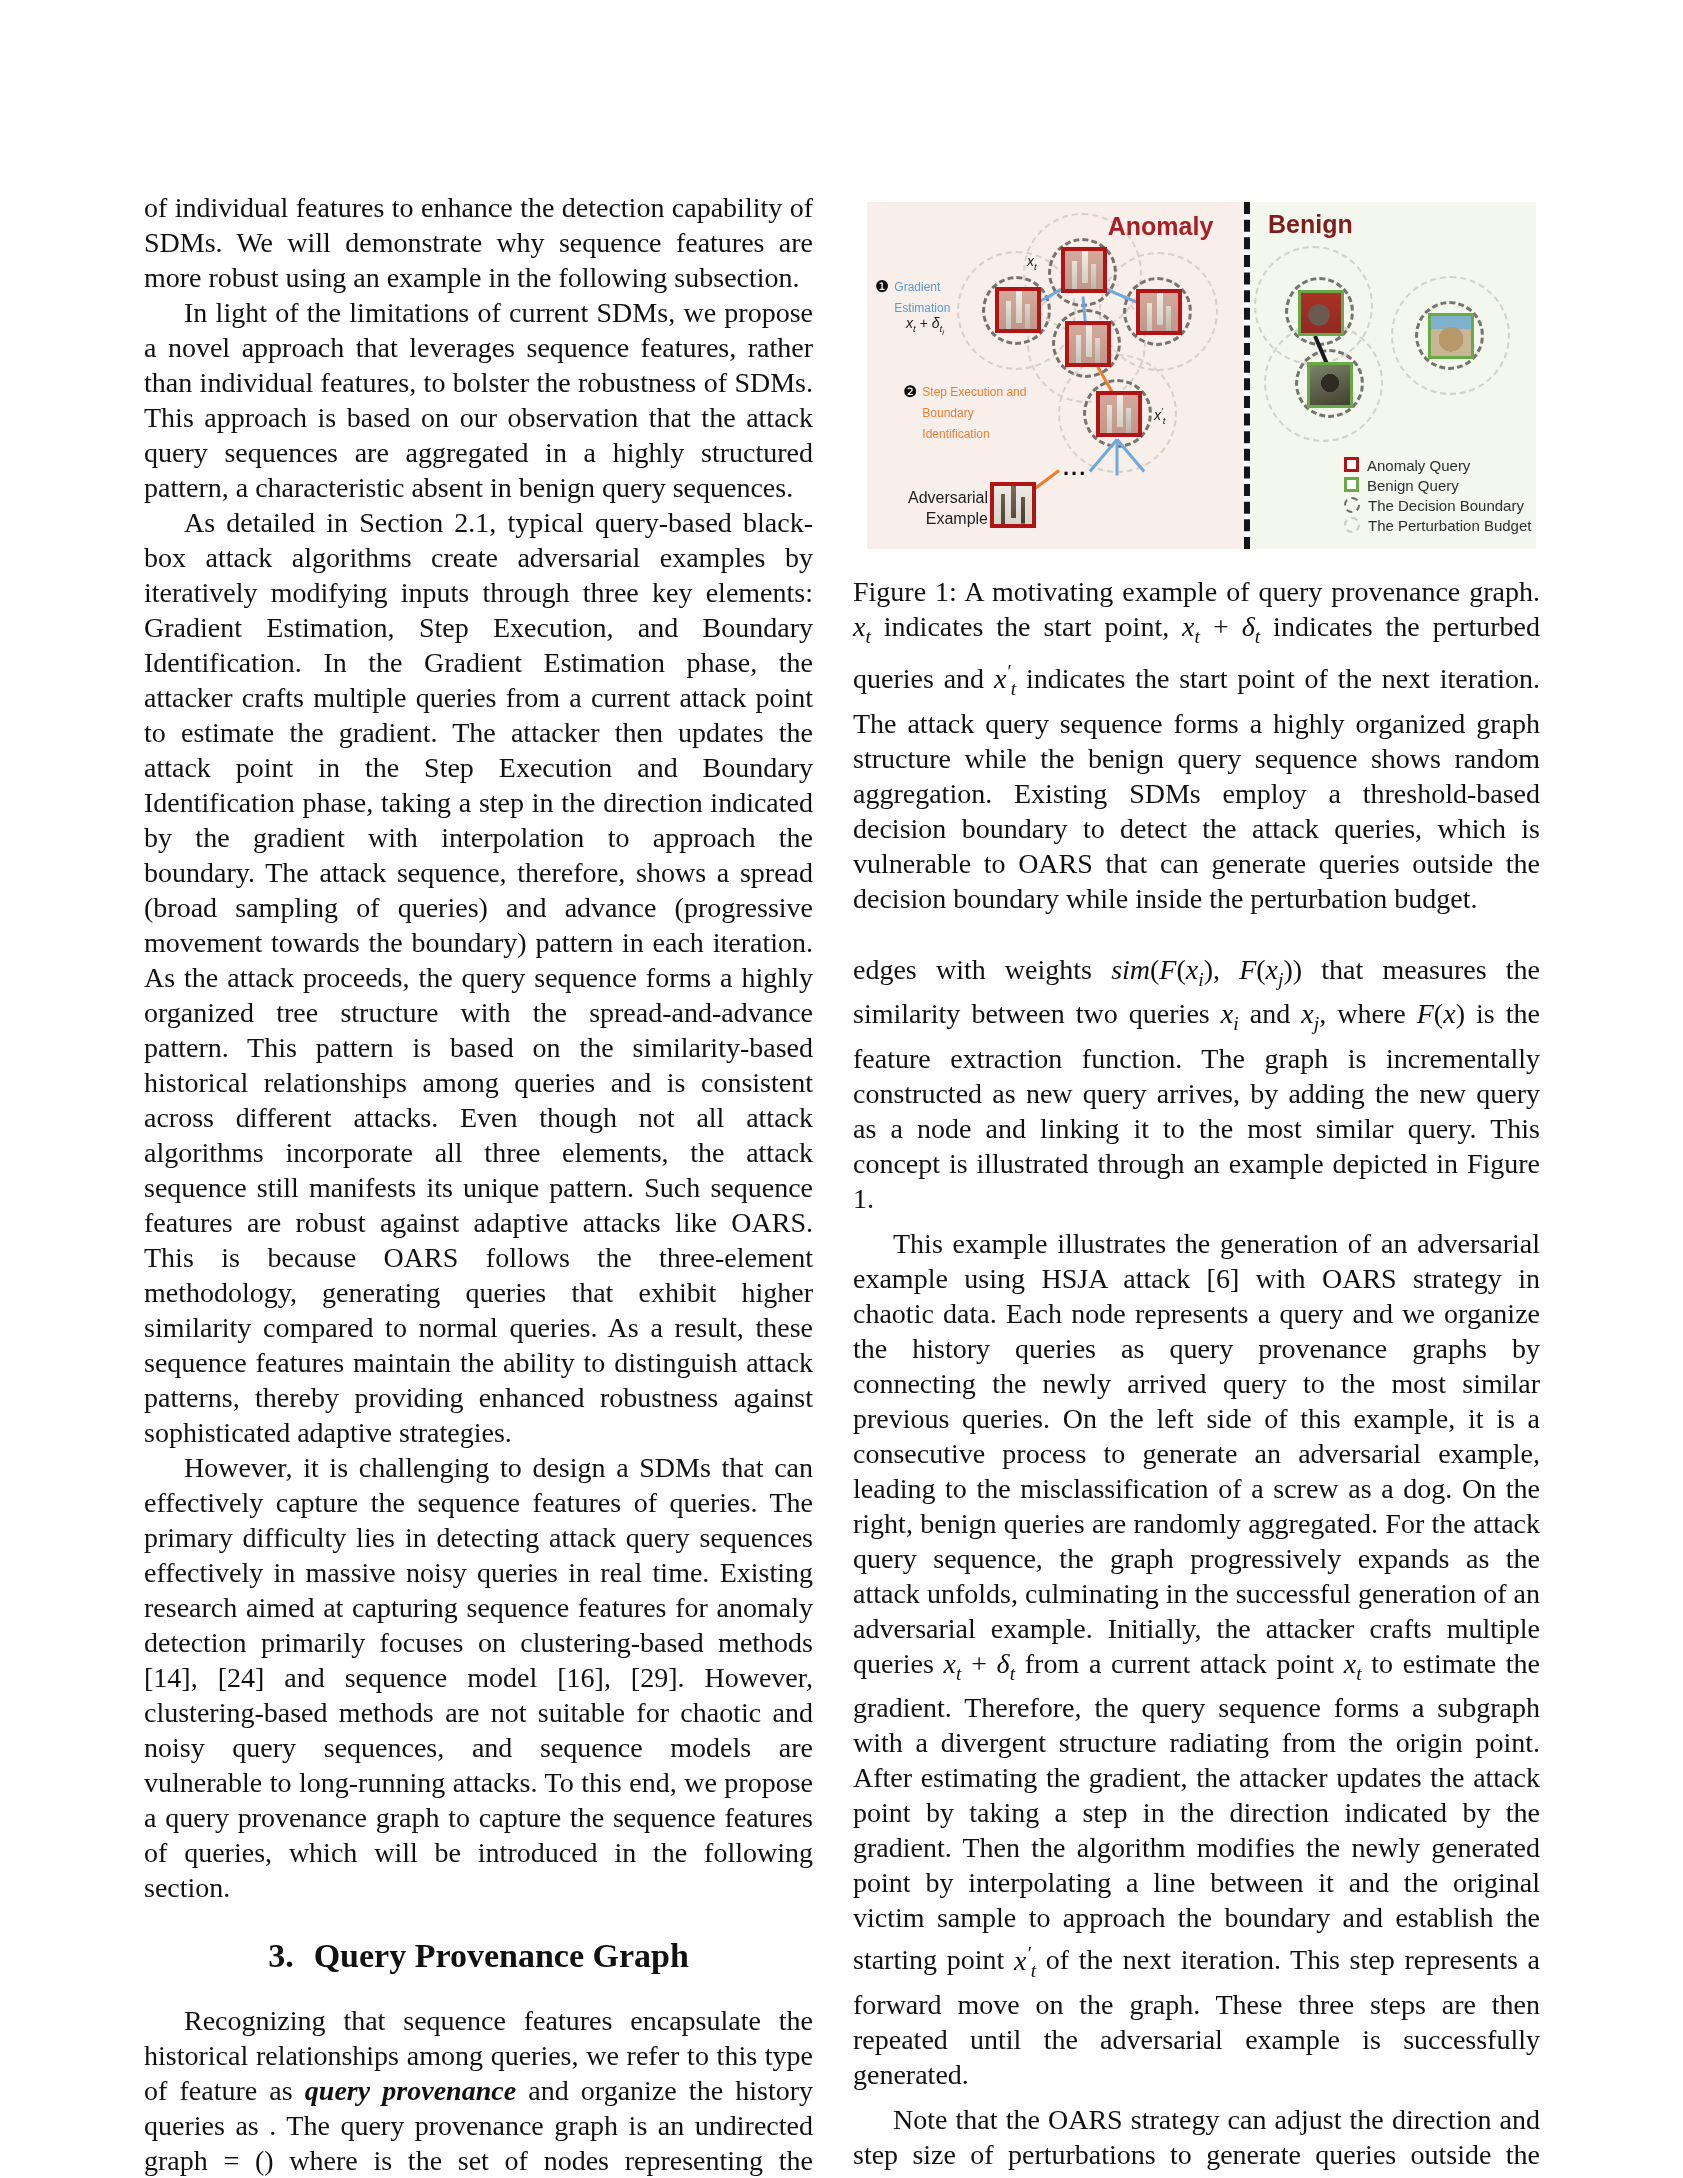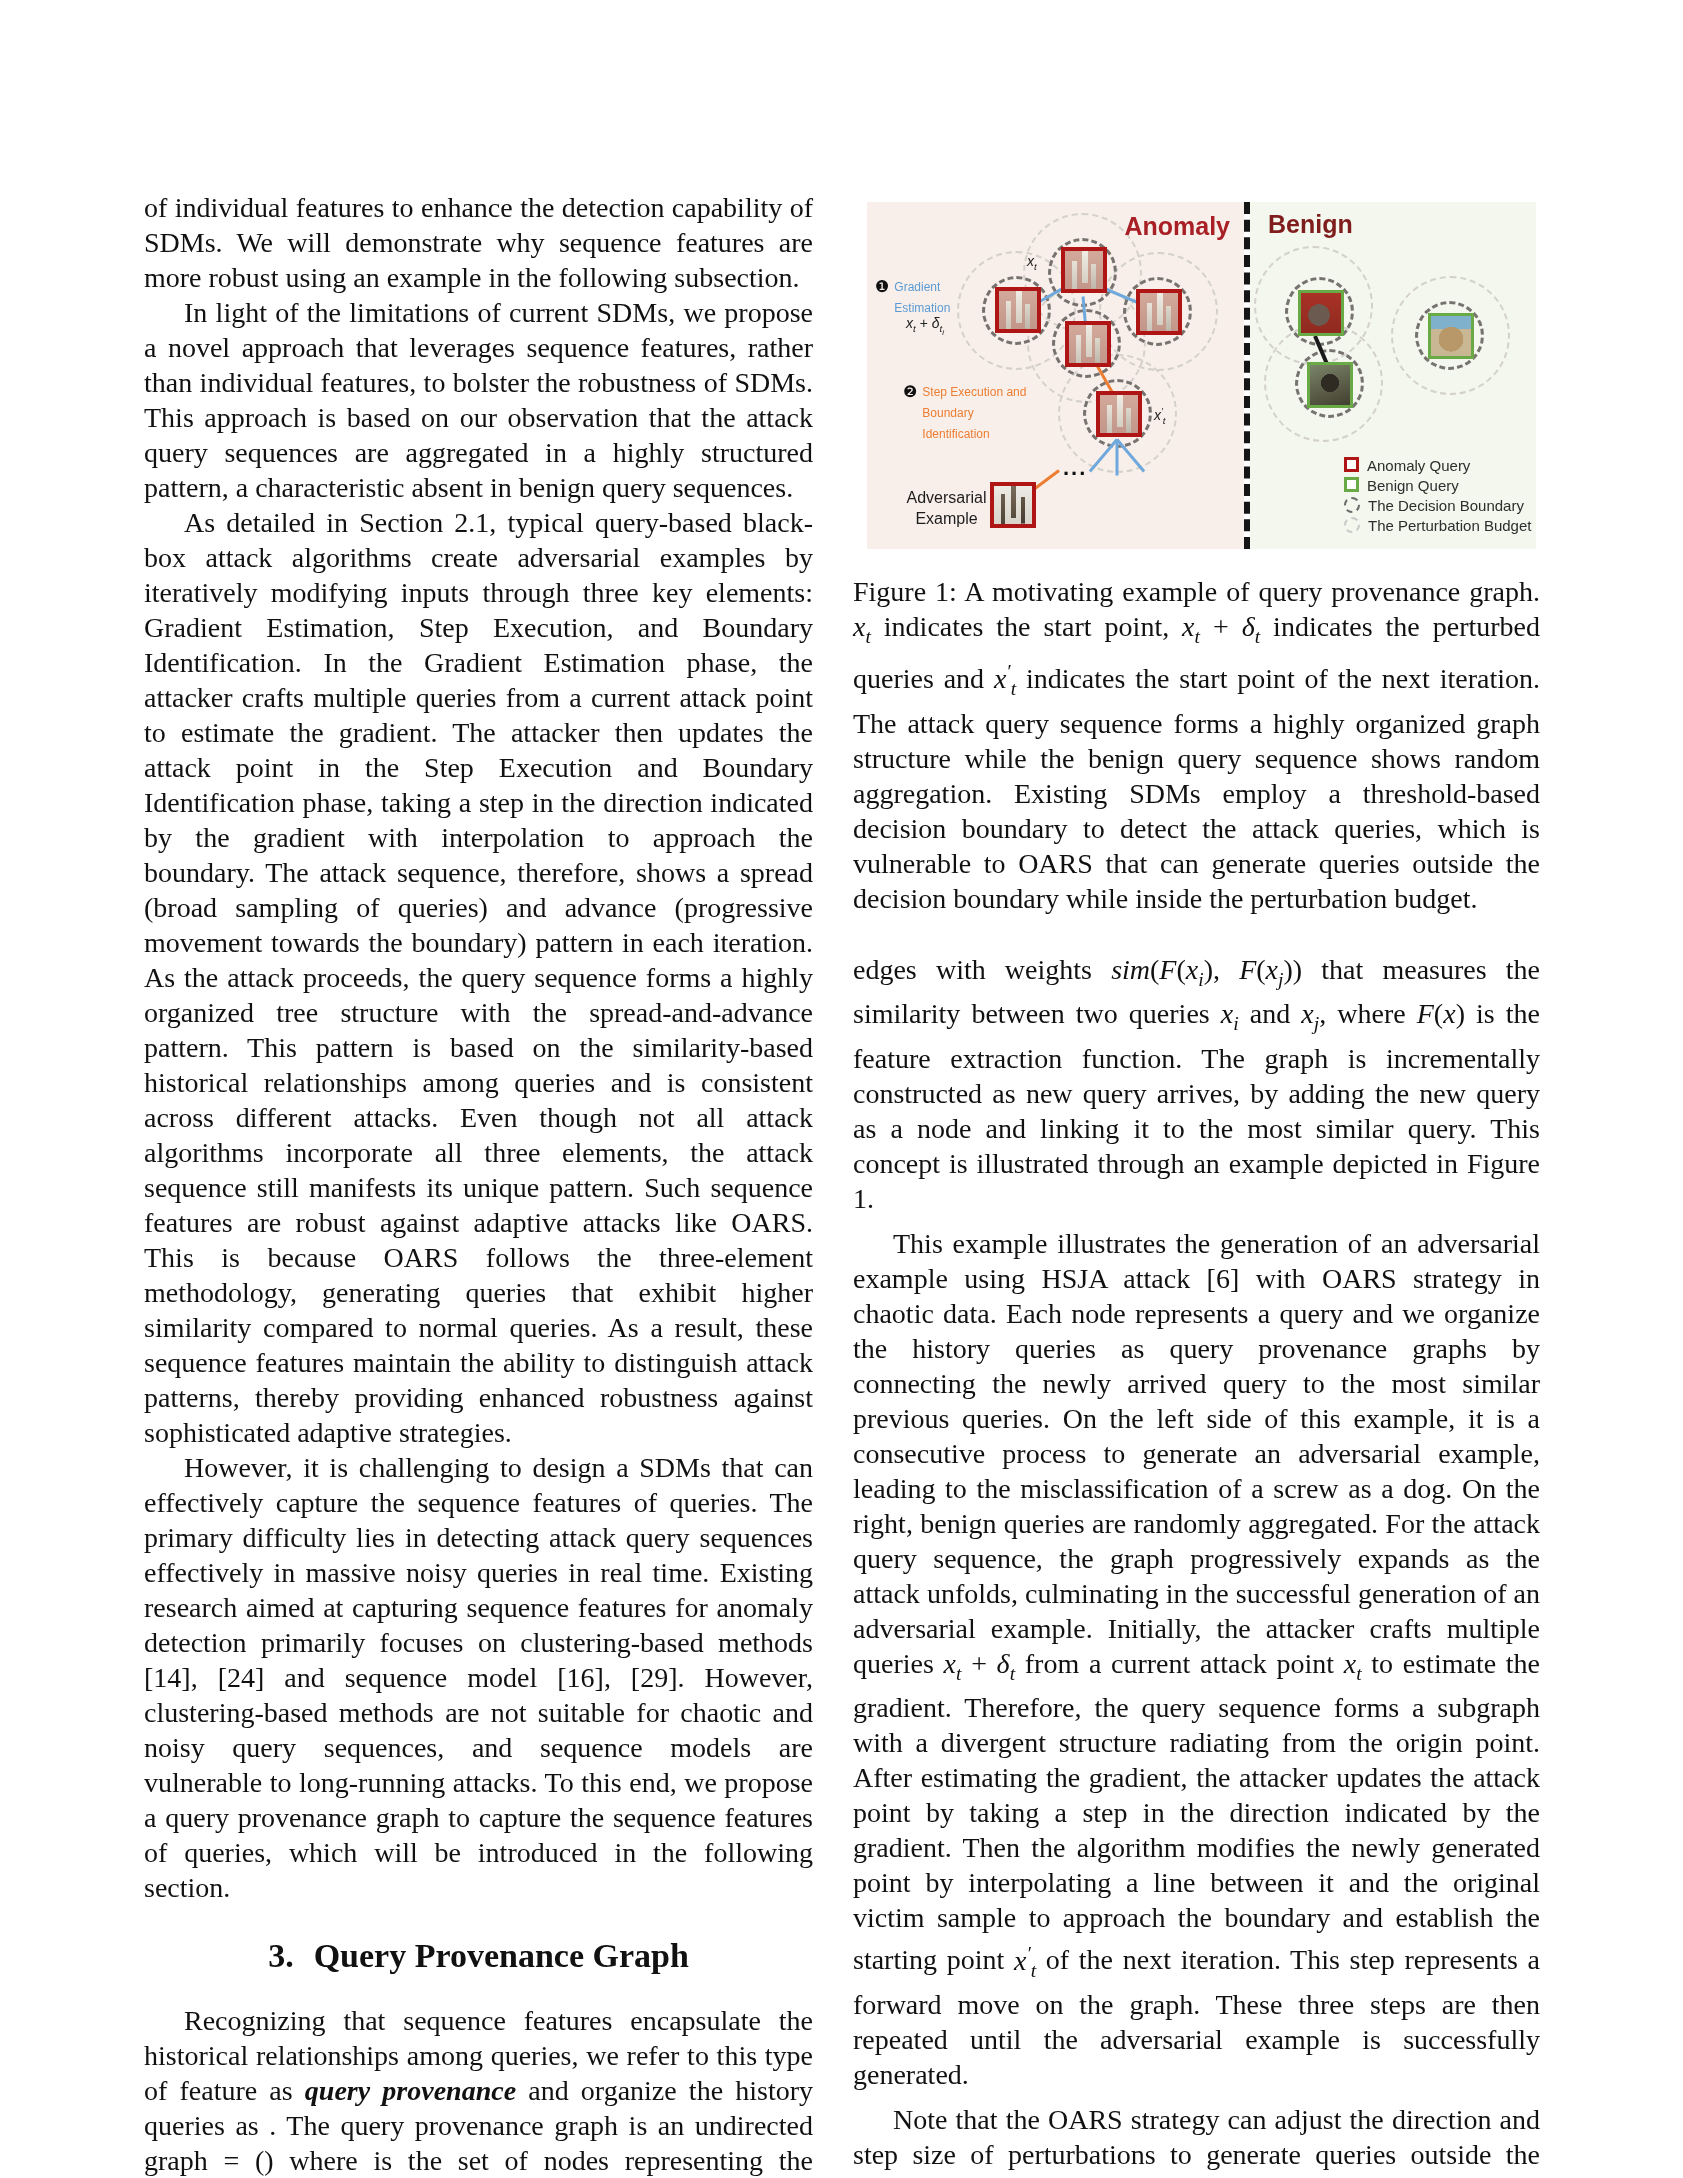--- a/index.html
+++ b/index.html
@@ -38,29 +38,29 @@
      background-position:22% 100%,52% 0%,80% 100%,0 0;background-repeat:no-repeat;}
   .screw.adv{background-image:
      linear-gradient(#6d5f4f,#4e4337),linear-gradient(#7a6c5a,#574b3d),linear-gradient(#635646,#453b30),
      linear-gradient(180deg,#eceae4,#d8d4ca);
      background-size:4px 80%,5px 85%,4px 70%,100% 100%;
      background-position:20% 100%,50% 0%,78% 100%,0 0;background-repeat:no-repeat;}
   .dog1{background:radial-gradient(circle at 45% 55%,#6b5a50 0 34%,rgba(0,0,0,0) 35%),linear-gradient(#a93226,#8f2a20);}
   .dog2{background:radial-gradient(circle at 50% 45%,#2f2a22 0 30%,rgba(0,0,0,0) 31%),linear-gradient(160deg,#7a8468,#433f30);}
   .dog3{background:radial-gradient(circle at 50% 58%,#b89868 0 40%,rgba(0,0,0,0) 41%),linear-gradient(180deg,#7fb0cc 0 32%,#c9b794 32% 100%);}
   .figlabel{position:absolute;z-index:5;}
-  .title-anomaly{left:238px;top:18px;width:139px;text-align:right;font-weight:bold;font-size:25px;color:#a82025;}
+  .title-anomaly{left:238px;top:18px;width:139px;text-align:center;font-weight:bold;font-size:25px;color:#a82025;}
   .title-benign{left:415px;top:16px;font-weight:bold;font-size:25px;color:#7f1d1d;}
   .bullet{font-size:16px;color:#111;}
   .steplines{font-size:12px;line-height:21px;}
   .step1 .steplines{color:#5b9bd5;}
   .step2 .steplines{color:#ed7d31;}
   .mathlab{font-family:Liberation Sans, sans-serif;font-style:italic;font-size:14px;color:#222;}
   .dots{font-size:22px;font-weight:bold;letter-spacing:2px;color:#111;}
-  .advlab{left:44px;top:293px;width:99px;text-align:center;font-size:16px;line-height:21px;color:#1d1d1d;}
+  .advlab{left:36px;top:293px;width:99px;text-align:right;font-size:16px;line-height:21px;color:#1d1d1d;}
   .legend{left:491px;top:263px;display:flex;flex-direction:column;gap:4px;}
   .lrow{display:flex;align-items:flex-start;gap:8px;height:16px;}
   .lrow .lab{font-size:15px;color:#2e2e2e;white-space:nowrap;}
   .sw{box-sizing:border-box;}
   .sw-anom{width:15px;height:15px;border:3px solid #b01515;background:#fff;}
   .sw-ben{width:15px;height:15px;border:3px solid #6aaa46;background:#fff;}
   .sw-db{width:16px;height:16px;border:2.5px dashed #6b6b6b;border-radius:50%;}
   .sw-pb{width:16px;height:16px;border:2.5px dashed #c9c9c9;border-radius:50%;}
   i b,b i{font-style:italic;}
   sub,sup{font-size:70%;}

